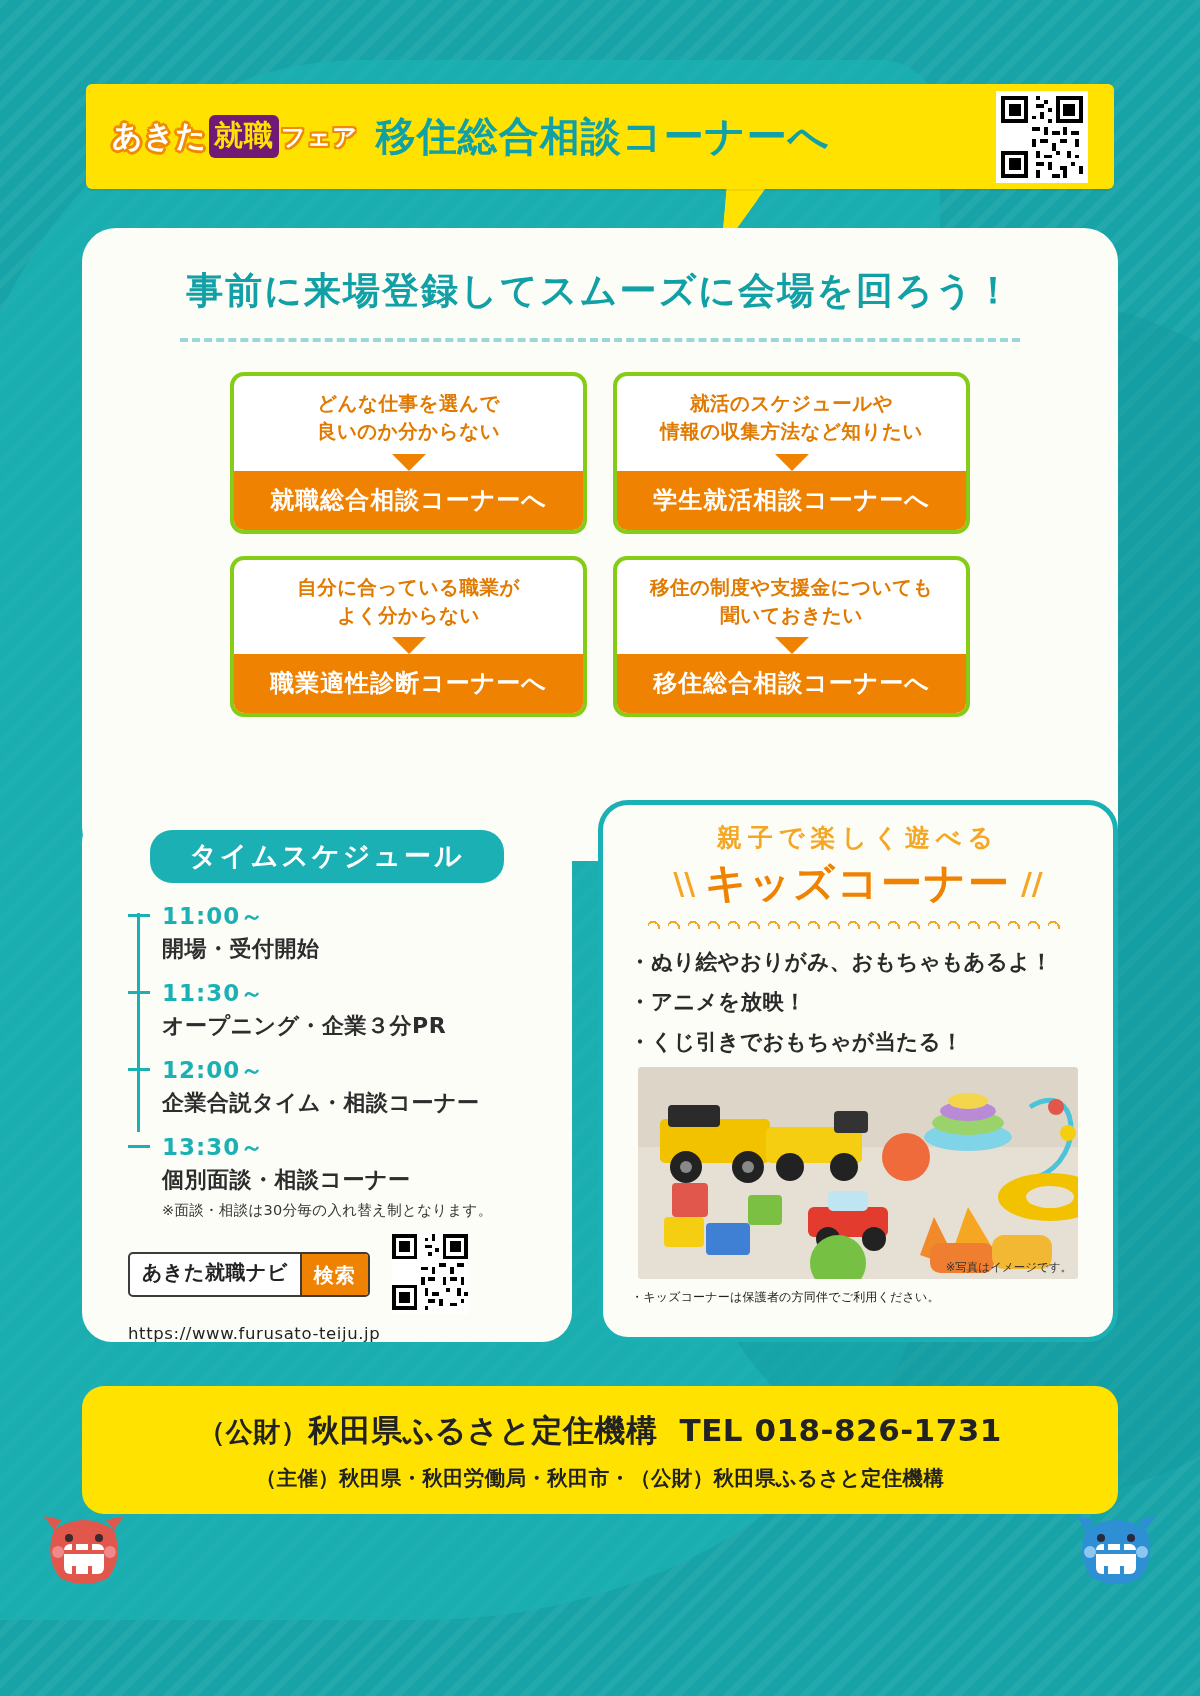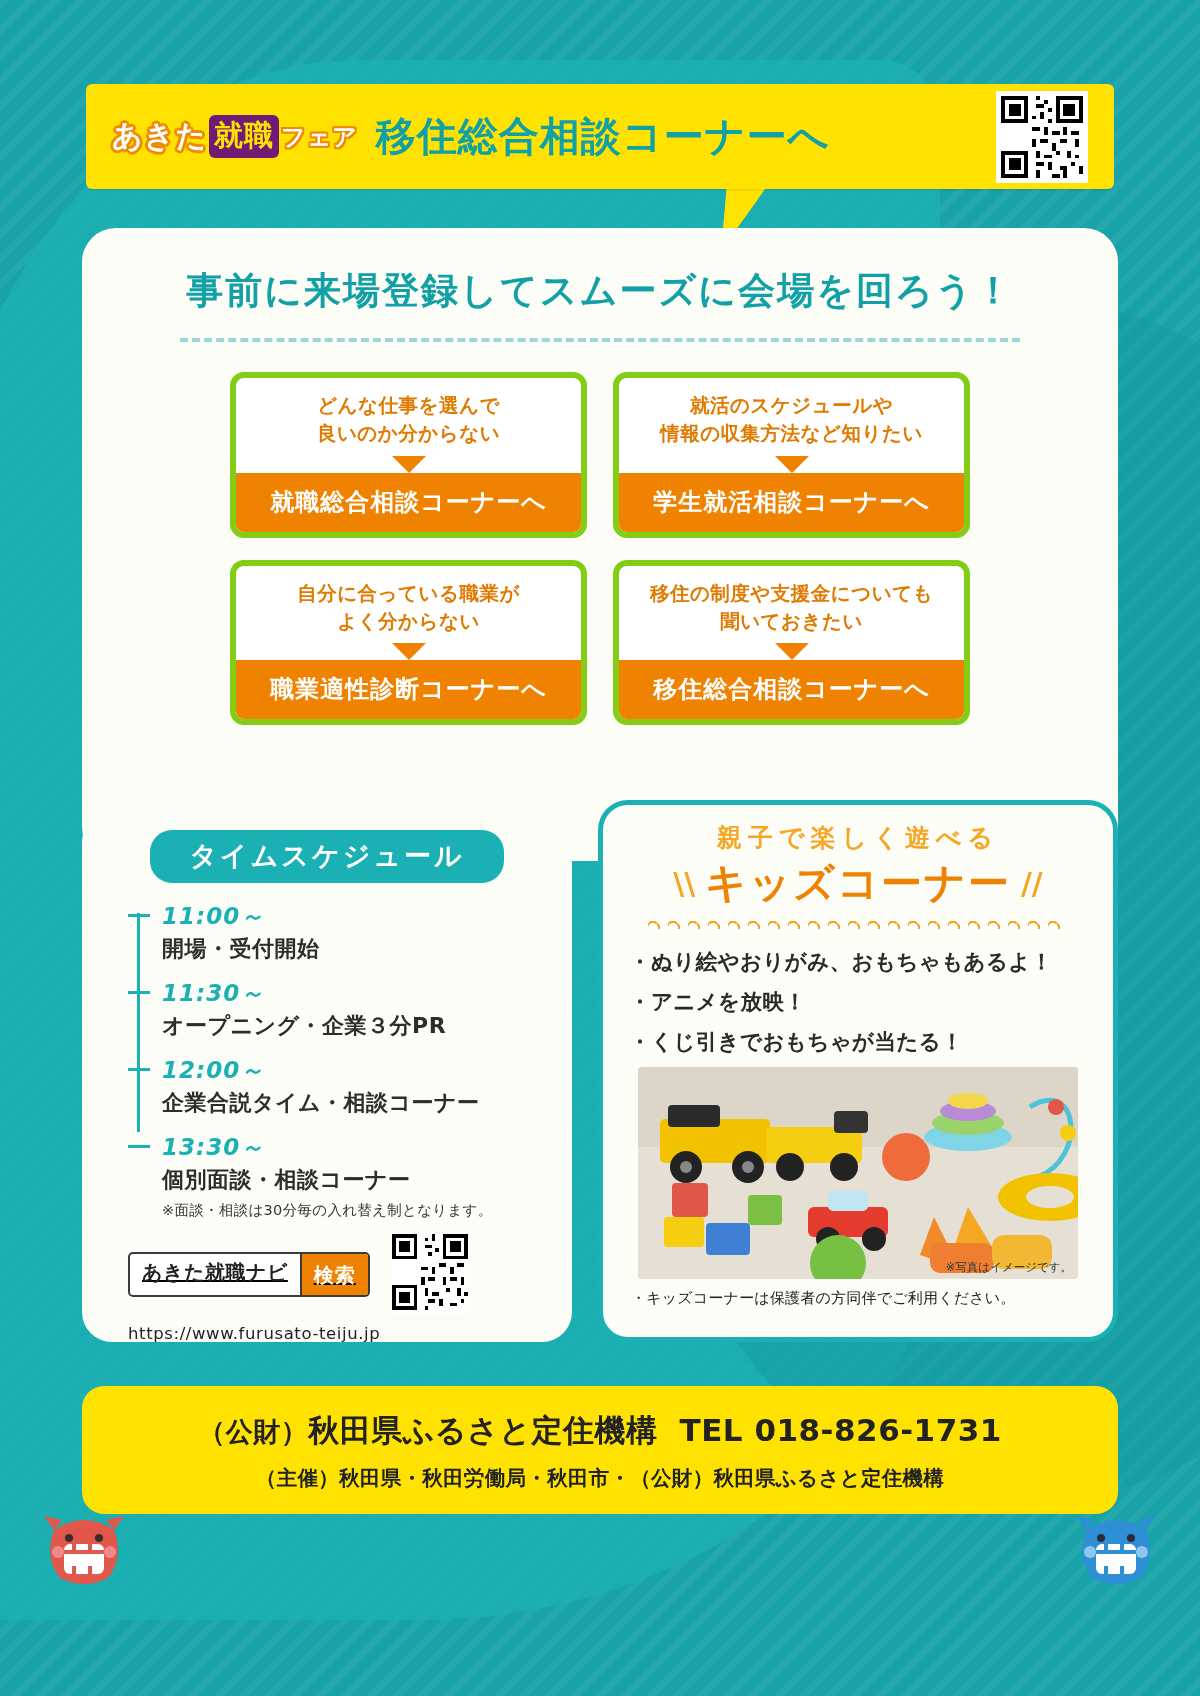--- a/index.html
+++ b/index.html
@@ -144,21 +144,21 @@
   }
 
   .card-grid {
     display: grid;
     grid-template-columns: 1fr 1fr;
     gap: 22px 26px;
     padding: 30px 148px 0;
   }
   .card {
     background: #fff;
-    border: 6px solid #84cc16;
+    border: 4px solid #84cc16;
     border-radius: 14px;
     overflow: hidden;
     position: relative;
   }
   .card-q {
     text-align: center;
     color: #e07a00;
     font-size: 19.5px;
     font-weight: bold;
     line-height: 1.45;
@@ -223,21 +223,20 @@
     position: absolute;
     left: -34px; top: 13px;
     width: 22px; height: 3px;
     background: #1ab0b4;
   }
   .tl-time {
     color: #1ab0b4;
     font-size: 23px;
     font-weight: bold;
     letter-spacing: 1px;
-    font-style: italic;
   }
   .tl-label {
     color: #2d2d2d;
     font-size: 22px;
     font-weight: bold;
     letter-spacing: 0.5px;
     margin-top: 2px;
   }
   .tl-note {
     color: #333;
@@ -251,21 +250,20 @@
     align-items: center;
     margin: 10px 0 0 46px;
   }
   .search-box {
     display: flex;
     align-items: stretch;
     border: 2.5px solid #3b3b3b;
     border-radius: 5px;
     overflow: hidden;
     background: #fff;
-    text-decoration: underline;
   }
   .search-box .navi {
     font-size: 20px;
     font-weight: bold;
     color: #222;
     padding: 5px 12px 6px;
     letter-spacing: 0.5px;
   }
   .search-box .btn {
     background: #ef8200;
@@ -344,21 +342,21 @@
     background: linear-gradient(#e9e4da, #ded8cc);
   }
   .photo-caption {
     position: absolute;
     right: 6px; bottom: 4px;
     font-size: 11.5px;
     color: #333;
   }
   .kids-note {
     margin: 10px 0 0 28px;
-    font-size: 15px;
+    font-size: 12px;
     color: #222;
     letter-spacing: 0.2px;
   }
 
   
   .footer {
     position: absolute;
     left: 82px; top: 1386px;
     width: 1036px; height: 128px;
     background: #ffe200;

